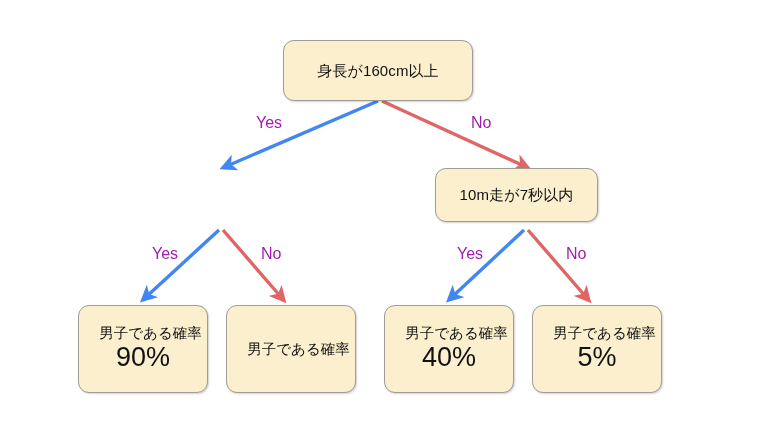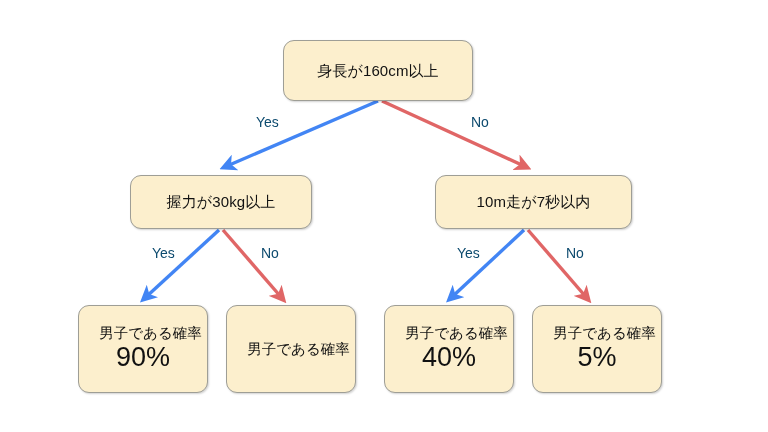--- a/index.html
+++ b/index.html
@@ -62,22 +62,22 @@
 
   .leaf .node-value {
     font-size: 27px;
     line-height: 1.15;
     margin-top: 1px;
     white-space: nowrap;
   }
 
   .edge-label {
     position: absolute;
-    font-size: 14px;
-    color: #0c4a6e;
+    font-size: 16px;
+    color: #a21caf;
     white-space: nowrap;
   }
 </style>
 </head>
 <body>
 
 <div id="canvas">
 
   <svg id="edge-layer" viewBox="0 0 768 432">
     <defs>
@@ -99,25 +99,22 @@
 
     <line x1="524" y1="230" x2="452" y2="297" stroke="#4285f4" stroke-width="3.4" marker-end="url(#arrow-blue)"></line>
 
     <line x1="528" y1="230" x2="586" y2="297" stroke="#e06666" stroke-width="3.4" marker-end="url(#arrow-red)"></line>
   </svg>
 
   <div class="node root" style="left:283px; top:40px; width:190px; height:61px;">
     <span class="node-text">身長が160cm以上</span>
   </div>
 
-  <div class="node" style="left:130px; top:175px; width:182px; height:54px;">
-    <span class="node-text">握力が30kg以上</span>
-  </div>
 
-  <div class="node" style="left:435px; top:175px; width:197px; height:54px;">
+  <div class="node" style="left:435px; top:168px; width:163px; height:54px;">
     <span class="node-text">10m走が7秒以内</span>
   </div>
 
   <div class="node leaf" style="left:78px; top:305px; width:130px; height:88px;">
     <span class="node-caption">男子である確率</span>
     <span class="node-value">90%</span>
   </div>
 
   <div class="node leaf" style="left:226px; top:305px; width:130px; height:88px;">
     <span class="node-caption">男子である確率</span>

